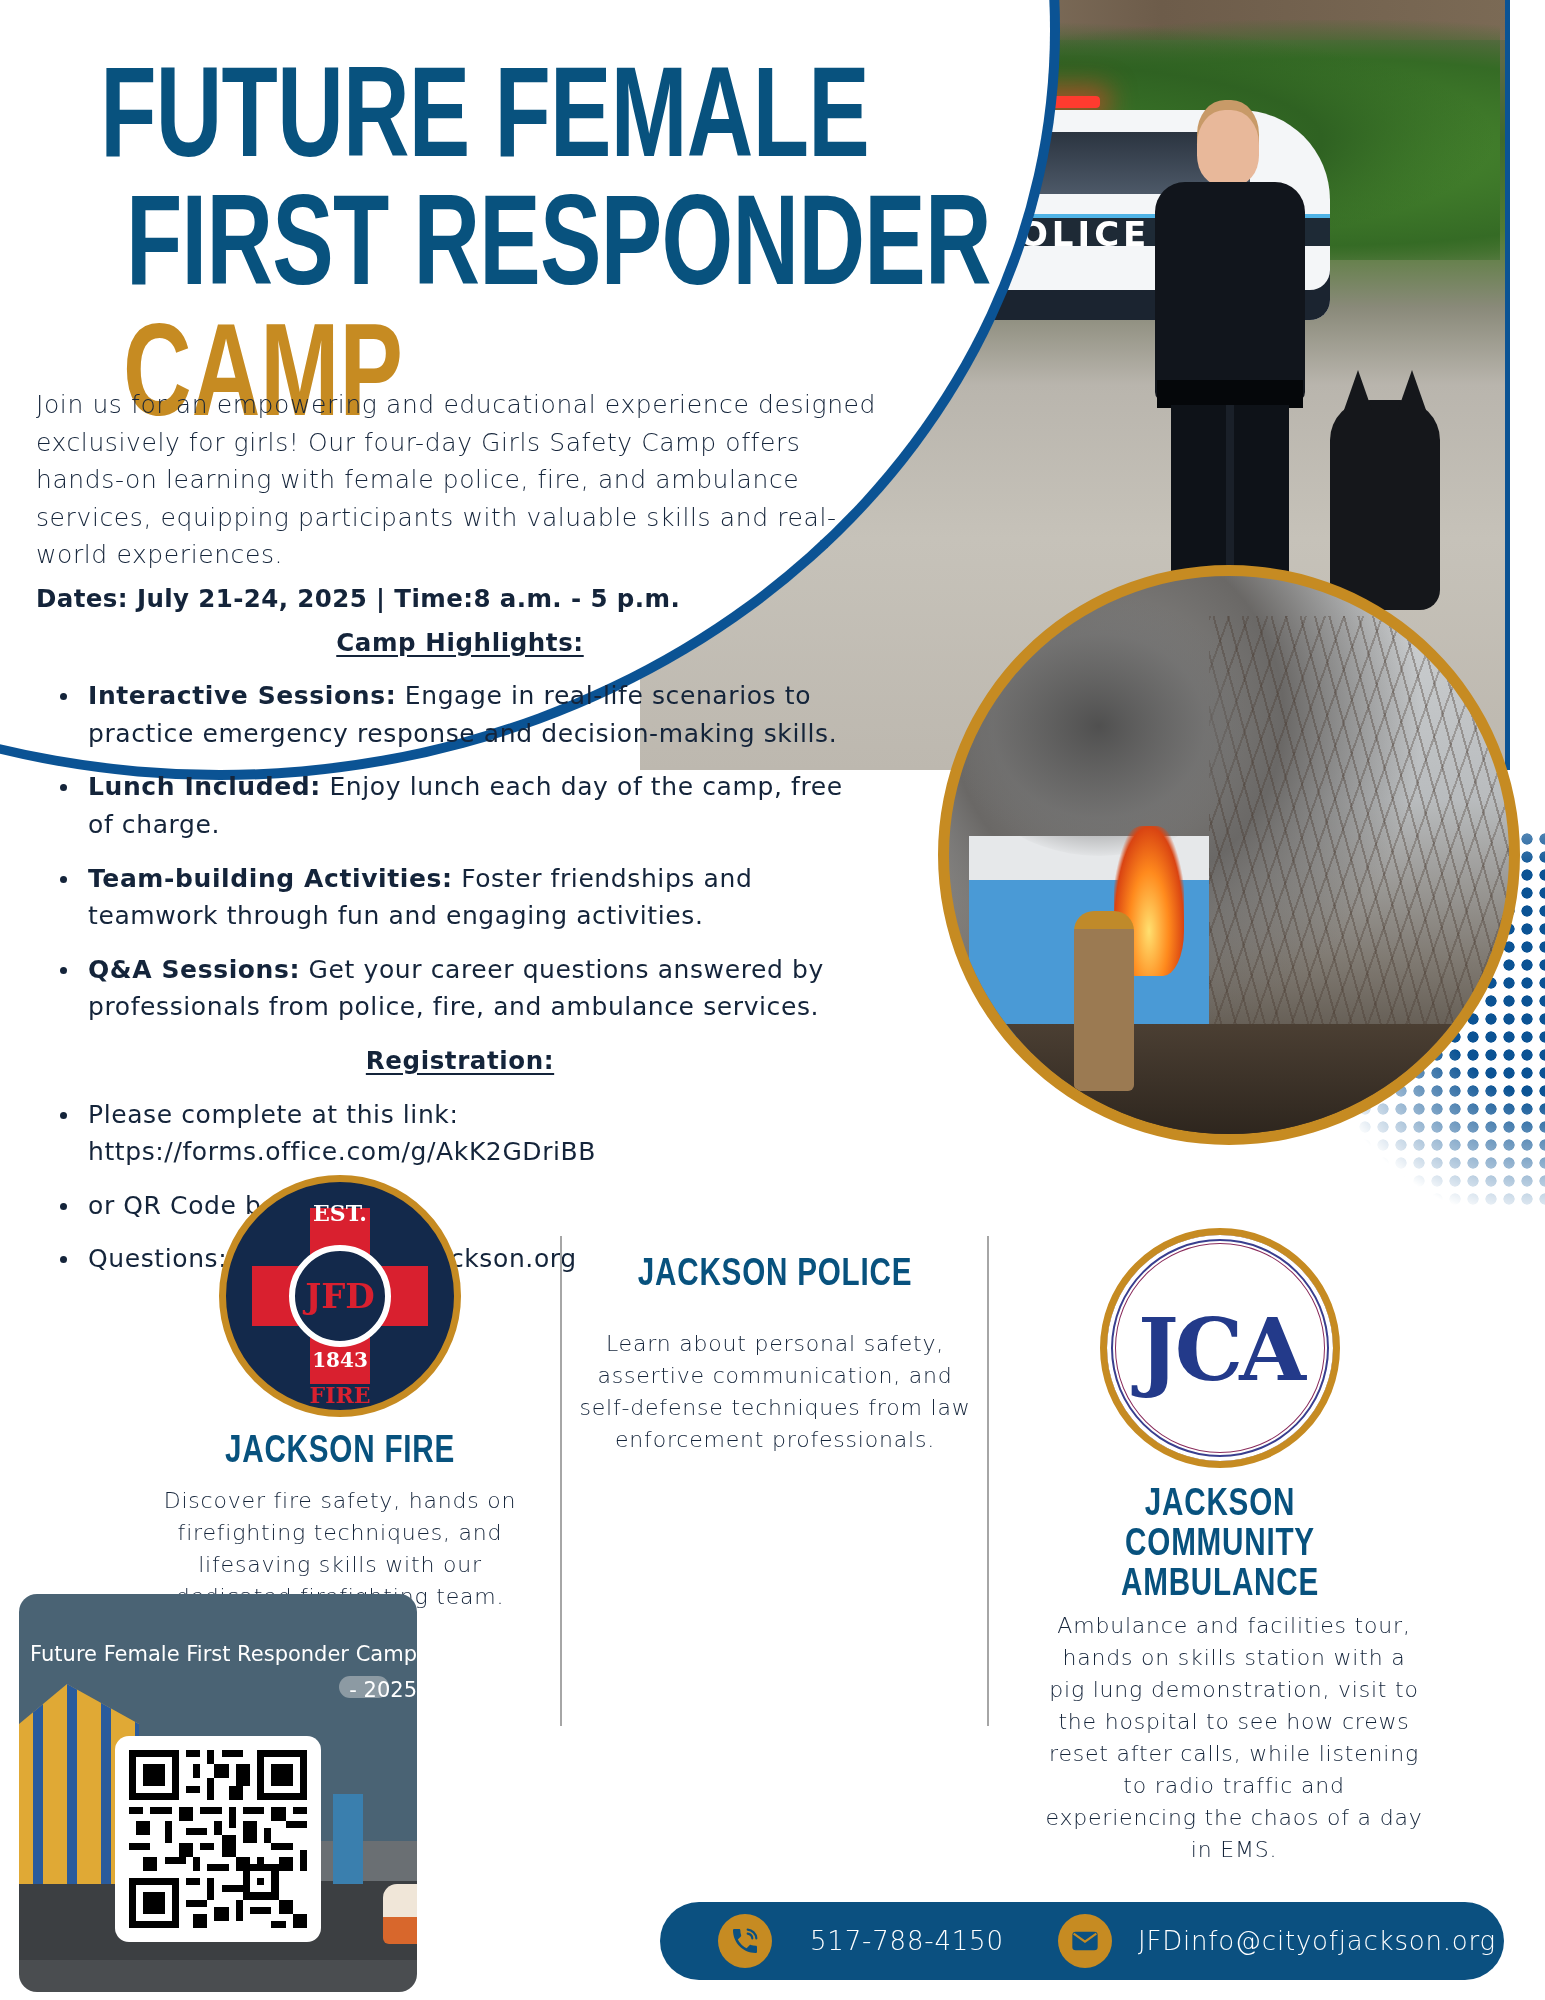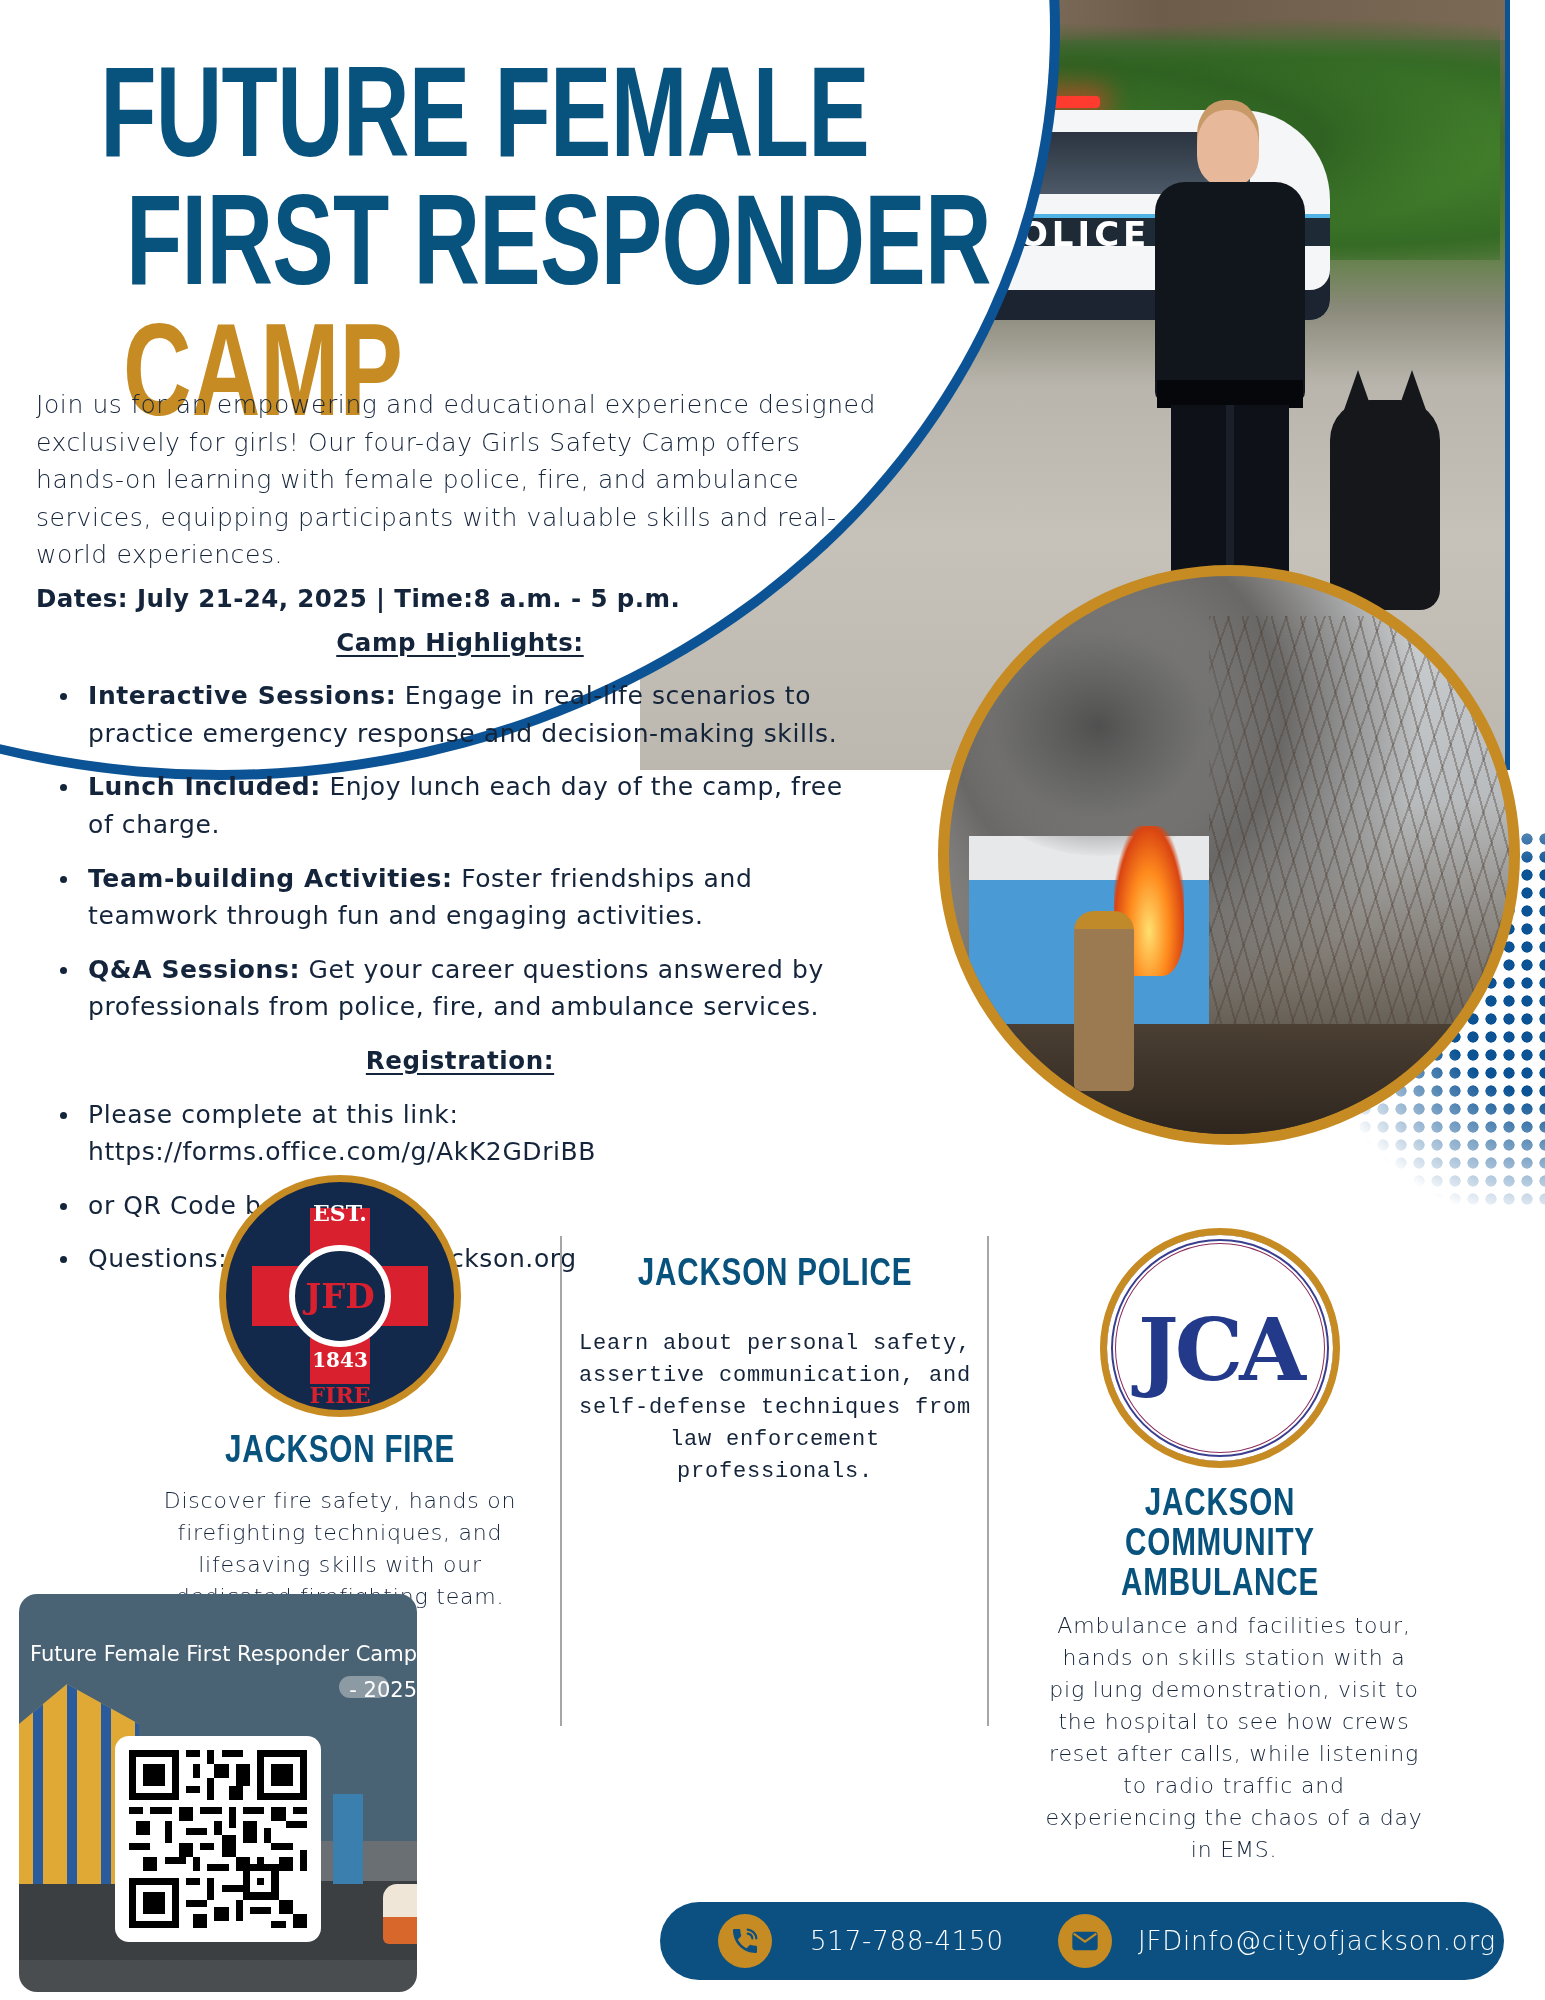--- a/index.html
+++ b/index.html
@@ -229,21 +229,21 @@
       position: absolute; left: 0; top: 22px; width: 100%; font-family: "Liberation Sans", sans-serif;
       font-weight: 700; font-size: 10px; color: #101a2c; line-height: 12px;
     }
     .police .arc-top, .police .arc-bottom {
       position: absolute; left: 0; width: 100%; font-family: "Liberation Sans", sans-serif; font-weight: 700;
       color: #f6d200; font-size: 34px; transform: scaleX(0.8);
     }
     .police .arc-top { top: 4px; }
     .police .arc-bottom { top: 172px; }
     .police .name { margin-top: 22px; }
-    .police .desc { margin-top: 36px; font-family: Liberation Mono, monospace; }
+    .police .desc { margin-top: 36px; }
 
     .ambulance { left: 1010px; top: 1228px; width: 420px; }
     .ambulance .logo {
       width: 240px; height: 240px; background: #ffffff;
       box-shadow: inset 0 0 0 4px #ffffff, inset 0 0 0 6px #3a3f8f, inset 0 0 0 8px #ffffff, inset 0 0 0 9px #8a2c5c;
     }
     .ambulance .jca {
       position: absolute; left: 0; top: 70px; width: 100%;
       font-family: "DejaVu Serif", serif; font-weight: 700; font-size: 86px; color: #233a8a;
       letter-spacing: -4px; line-height: 90px;

